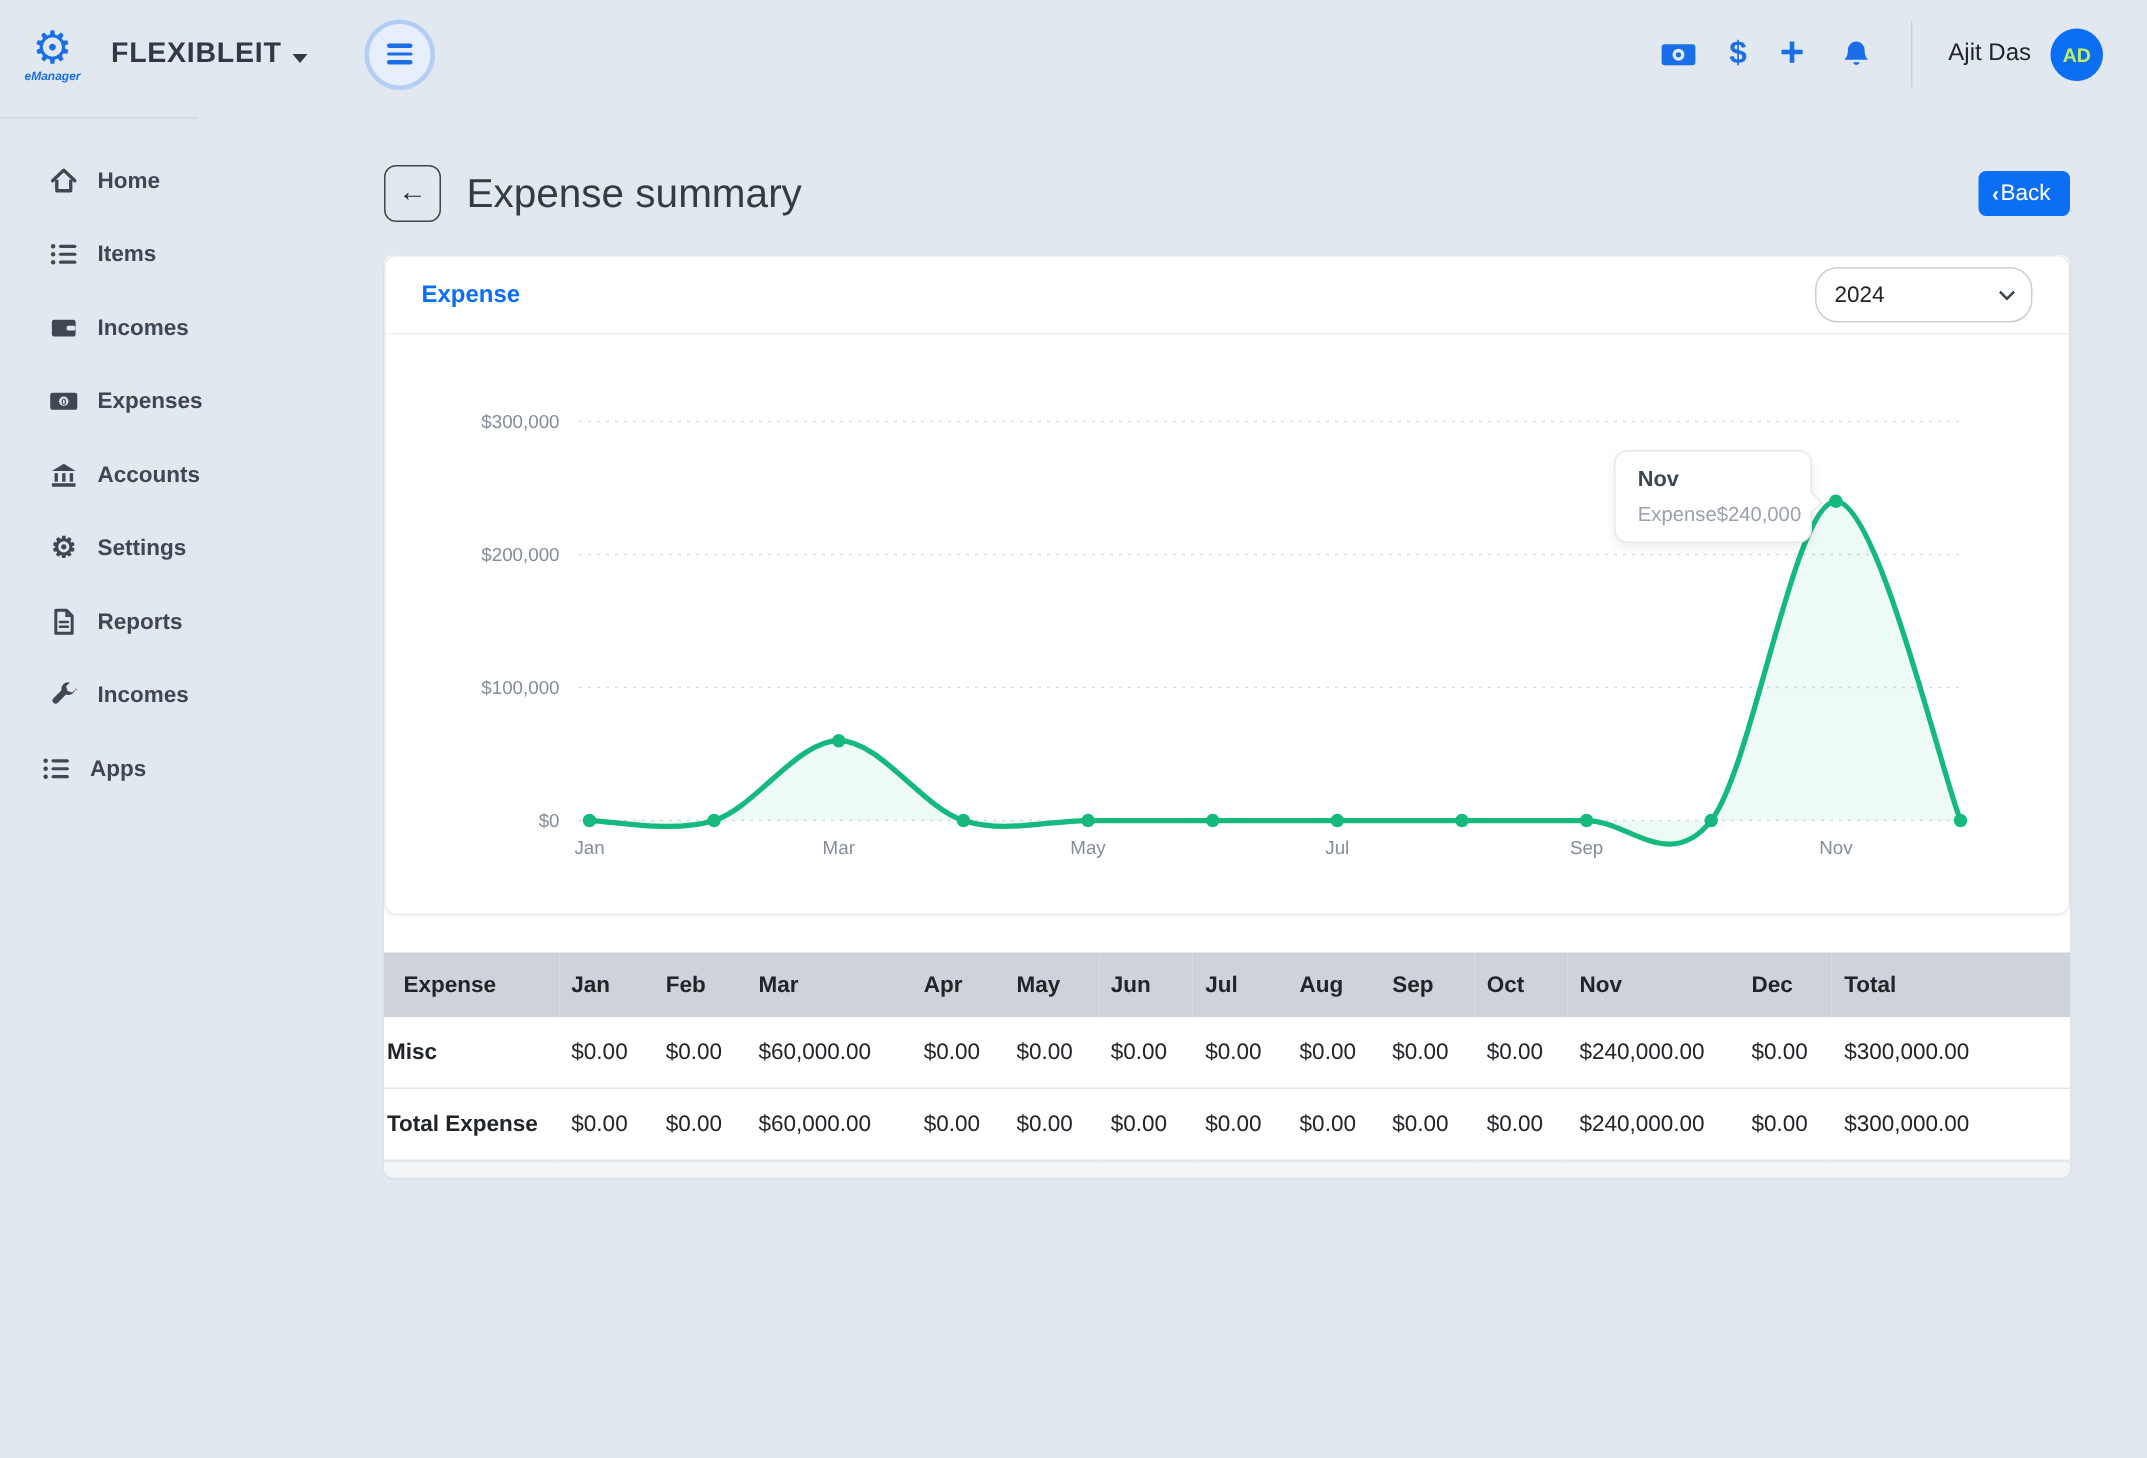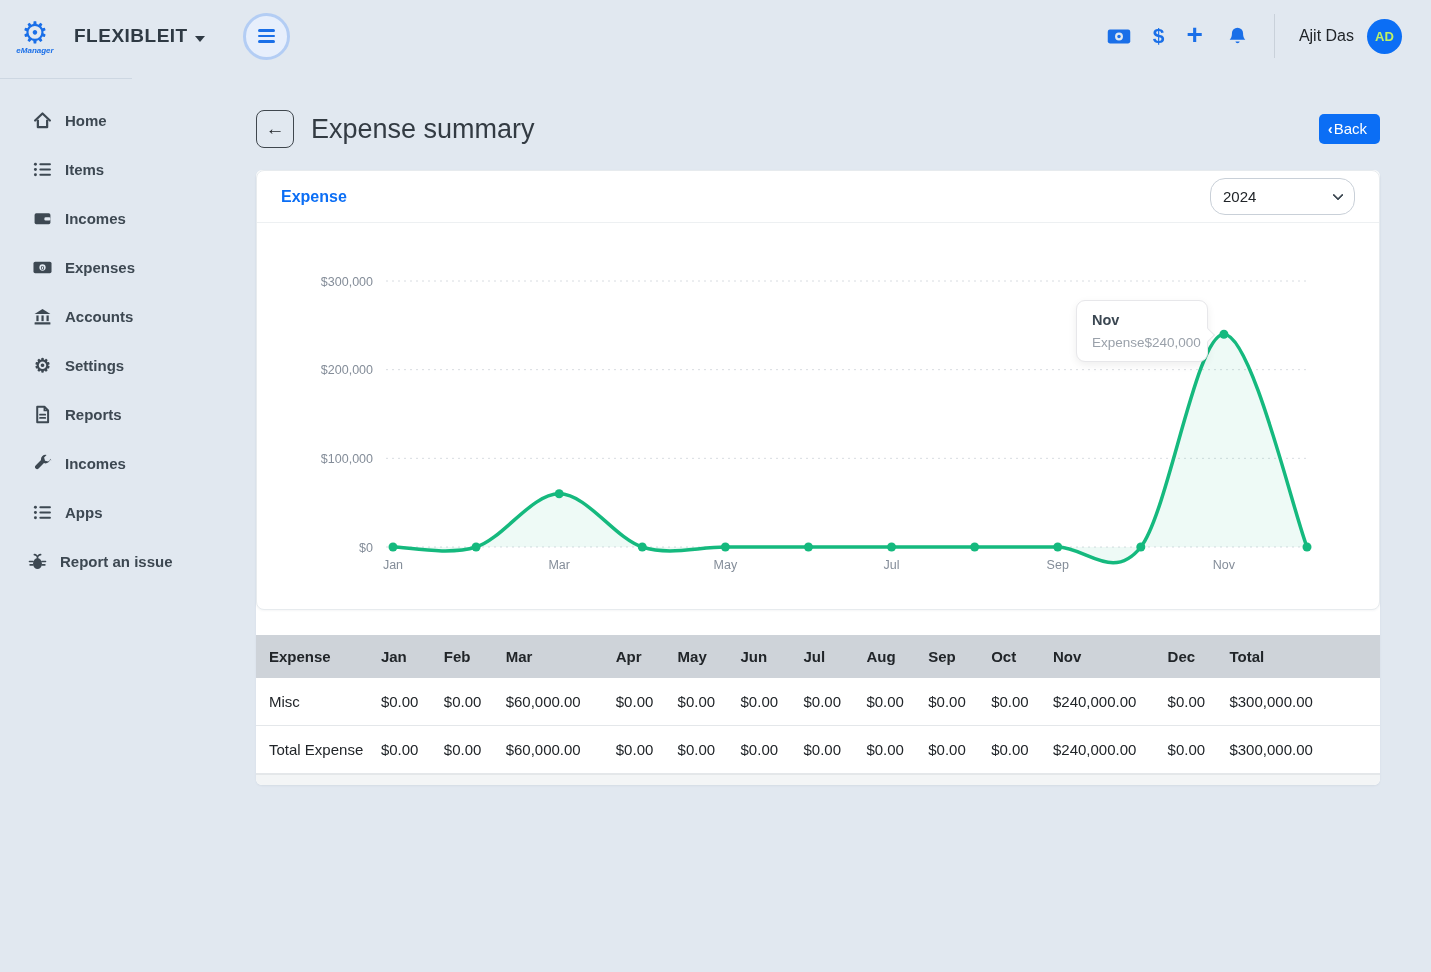--- a/index.html
+++ b/index.html
@@ -111,21 +111,21 @@
 
   
   .table-wrap { margin-top:25px; }
   table { width:100%; border-collapse:collapse; font-size:15px; color:#212529; }
   thead th {
     background:#ced3d9; text-align:left; font-weight:bold;
     padding:13px 8px; white-space:nowrap;
   }
   thead th:first-child { padding-left:13px; }
   tbody td { padding:15px 8px; border-bottom:1px solid #e4e7ea; background:#fff; white-space:nowrap; }
-  tbody td:first-child { padding-left:13px; }
+  tbody td:first-child { padding-left:2px;font-weight:bold; }
   .card-footer-strip { height:11px; background:#f3f5f6; border-top:1px solid #e4e7e9; border-radius:0 0 6px 6px; }
 </style>
 </head>
 <body>
 
 <header class="top-header">
   <div class="brand-cluster">
     <div class="logo">
       <span class="gear">⚙</span>
       <span class="logo-sub">eManager</span>
@@ -247,30 +247,20 @@
             <circle cx="2.3" cy="4" r="1.4" fill="currentColor"></circle>
             <circle cx="2.3" cy="9" r="1.4" fill="currentColor"></circle>
             <circle cx="2.3" cy="14" r="1.4" fill="currentColor"></circle>
             <rect x="6" y="3" width="11" height="2" rx="1" fill="currentColor"></rect>
             <rect x="6" y="8" width="11" height="2" rx="1" fill="currentColor"></rect>
             <rect x="6" y="13" width="11" height="2" rx="1" fill="currentColor"></rect>
           </svg>
         </span>
         <span>Apps</span>
       </li>
-      <li class="side-item">
-        <span class="side-icon">
-          <svg viewBox="0 0 18 18">
-            <ellipse cx="9" cy="11" rx="4.2" ry="5.2" fill="currentColor"></ellipse>
-            <path d="M9 5.8a3 3 0 0 1 3-3.3 M9 5.8a3 3 0 0 0-3-3.3" stroke="currentColor" stroke-width="1.5" fill="none" stroke-linecap="round"></path>
-            <path d="M4.8 9 H1.4 M4.8 12.2 H2 M13.2 9 H16.6 M13.2 12.2 H16" stroke="currentColor" stroke-width="1.5" stroke-linecap="round"></path>
-          </svg>
-        </span>
-        <span>Report an issue</span>
-      </li>
     </ul>
 </aside>
 
 <main class="main">
   <div class="title-row">
     <button class="back-square">←</button>
     <h1 class="page-title">Expense summary</h1>
     <button class="btn-back">
       <span class="chev">‹</span>
       <span>Back</span>

